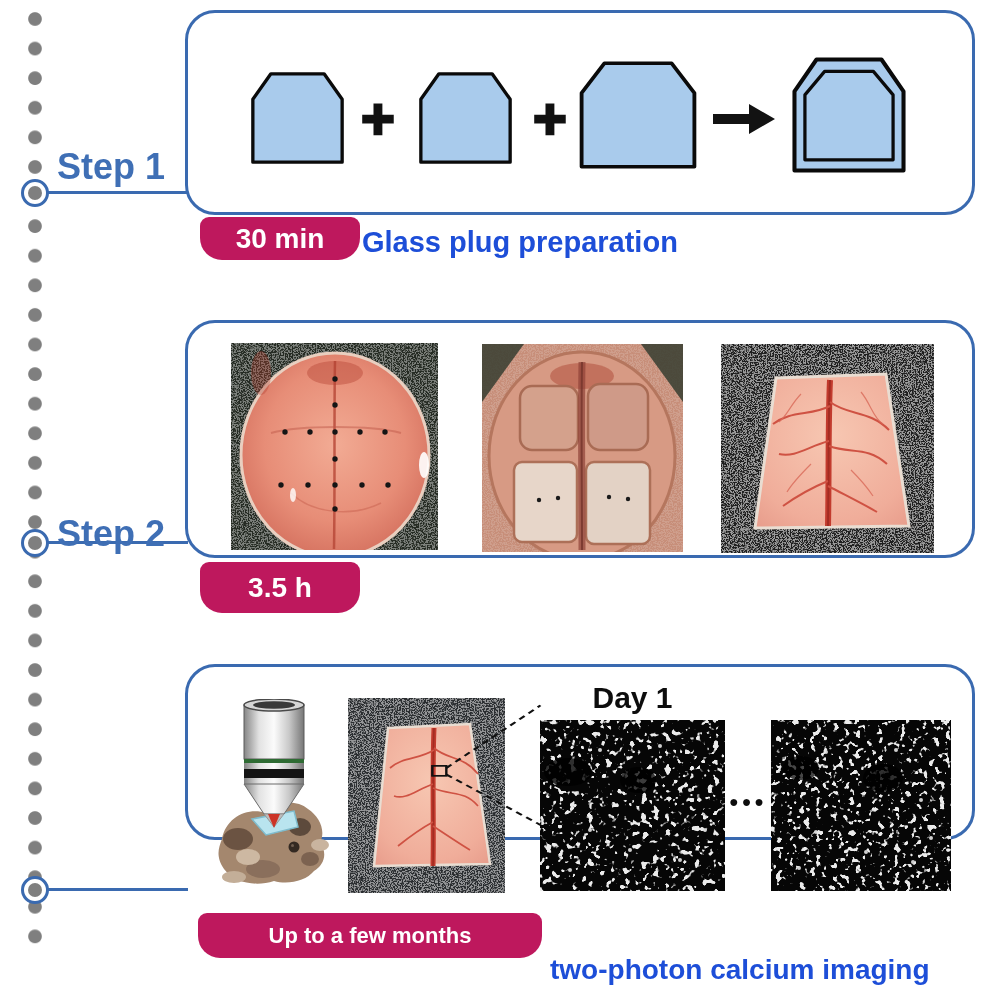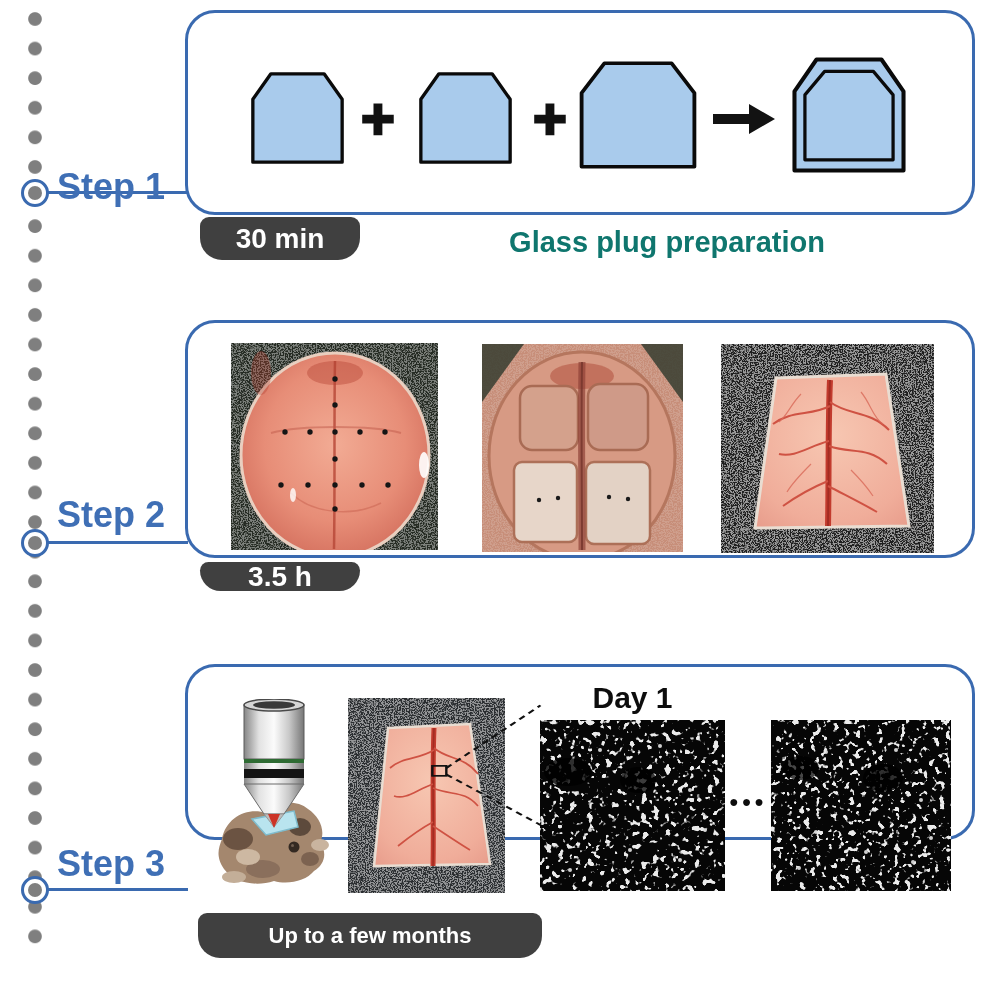--- a/index.html
+++ b/index.html
@@ -12,24 +12,24 @@
         background-size:14px 29.6px;background-repeat:repeat-y;}
   .node{position:absolute;width:28px;height:28px;border:3px solid #3a6ab0;border-radius:50%;
         background:#fff;box-sizing:border-box;}
   .node-dot{position:absolute;left:4px;top:4px;width:14px;height:14px;border-radius:50%;background:#7f7f7f;}
   .connector{position:absolute;height:3px;background:#3a6ab0;}
   .step-label{position:absolute;font-size:36px;font-weight:bold;color:#3f6fb5;white-space:nowrap;}
 
   
   .panel{position:absolute;left:185px;width:790px;border:3.5px solid #3a6ab0;border-radius:30px;
          background:#fff;box-sizing:border-box;}
-  .badge{position:absolute;background:#404040;color:#ffffff;font-weight:bold;
+  .badge{position:absolute;background:#be185d;color:#ffffff;font-weight:bold;
          display:flex;align-items:center;justify-content:center;
          border-radius:9px 9px 22px 22px;z-index:3;}
-  .caption{position:absolute;font-weight:bold;color:#0f766e;text-align:center;z-index:3;}
+  .caption{position:absolute;font-weight:bold;color:#1d4ed8;z-index:3;}
 
   .plus{position:absolute;font-size:58px;font-weight:bold;color:#111;
         -webkit-text-stroke:2.5px #111;text-align:center;line-height:60px;}
   .daylabel{position:absolute;font-size:30px;font-weight:bold;color:#0d0d0d;text-align:center;}
   .dots3{position:absolute;font-size:16px;font-weight:bold;color:#0d0d0d;letter-spacing:3px;text-align:center;}
   .photo{position:absolute;}
   .photo svg{display:block;width:100%;height:100%;}
   .overlay{position:absolute;left:0;top:0;width:100%;height:100%;z-index:2;}
 </style>
 </head>
@@ -81,23 +81,22 @@
   <div class="node" style="left:21px;top:179px;">
       <div class="node-dot"></div>
     </div>
   <div class="node" style="left:21px;top:529px;">
       <div class="node-dot"></div>
     </div>
   <div class="node" style="left:21px;top:876px;">
       <div class="node-dot"></div>
     </div>
 
-  <div class="step-label" style="left:57px;top:146px;margin-top:20px;">Step 1</div>
-  <div class="step-label" style="left:57px;top:494px;">Step 2</div>
-  <div class="step-label" style="left:57px;top:843px;">Step 3</div>
+  <div class="step-label" style="left:57px;top:146px;">Step 1</div>
+  <div class="step-label" style="left:57px;top:513px;">Step 2</div>
 
   <div class="panel" style="top:10px;height:205px;">
     <div class="photo" style="left:62px;top:58px;width:95px;height:94px;">
       <svg viewBox="0 0 100 100" preserveAspectRatio="none">
         <polygon points="22,3 78,3 97,30 97,97 3,97 3,30" fill="#a9cbec" stroke="#0a0a0a" stroke-width="3.5" stroke-linejoin="round"></polygon>
       </svg>
     </div>
     <div class="plus" style="left:160px;top:76px;width:60px;">+</div>
     <div class="photo" style="left:230px;top:58px;width:95px;height:94px;">
       <svg viewBox="0 0 100 100" preserveAspectRatio="none">
@@ -198,21 +197,21 @@
         </g>
         <g stroke="#d96a59" stroke-width="1.2" fill="none" opacity="0.8">
           <path d="M80,50 C70,60 66,72 58,78"></path>
             <path d="M140,48 C150,60 152,74 162,80"></path>
           <path d="M90,120 C80,130 72,138 66,148"></path>
             <path d="M130,126 C140,136 148,146 152,152"></path>
         </g>
       </svg>
     </div>
   </div>
-  <div class="badge" style="left:200px;top:562px;width:160px;height:29px;font-size:28px;">3.5 h</div>
+  <div class="badge" style="left:200px;top:562px;width:160px;height:51px;font-size:28px;">3.5 h</div>
 
   <div class="panel" style="top:664px;height:176px;">
 
     <div class="photo" style="left:20px;top:32px;width:132px;height:186px;">
       <svg viewBox="0 0 132 186" preserveAspectRatio="none">
         <path d="M14,140 C18,118 40,108 58,114 C66,102 88,100 100,110 C112,118 118,132 112,144
                  C120,154 116,166 106,172 C98,182 80,186 66,182 C48,188 26,184 16,170 C8,158 10,150 14,140 Z" fill="#a4876e"></path>
         <ellipse cx="30" cy="140" rx="15" ry="11" fill="#6b5342"></ellipse>
         <ellipse cx="55" cy="170" rx="17" ry="9" fill="#8a6f5c"></ellipse>
         <ellipse cx="92" cy="128" rx="11" ry="9" fill="#5d4a3c"></ellipse>
@@ -299,15 +298,16 @@
 
     <svg class="overlay" viewBox="0 0 783 239" preserveAspectRatio="none">
       <rect x="244" y="139" width="14" height="14" fill="none" stroke="#111" stroke-width="2.4"></rect>
       <line x1="258" y1="142" x2="352" y2="54" stroke="#111" stroke-width="2.6" stroke-dasharray="7 5.5"></line>
       <line x1="258" y1="151" x2="352" y2="222" stroke="#111" stroke-width="2.6" stroke-dasharray="7 5.5"></line>
     </svg>
   </div>
   <div class="badge" style="left:198px;top:913px;width:344px;height:45px;font-size:22px;">Up to a few months</div>
   <div class="caption" style="left:550px;top:919px;width:430px;font-size:28px;line-height:34px;">
     <br>
+    <span>two-photon calcium imaging</span>
   </div>
 
 </div>
 
 </body></html>

